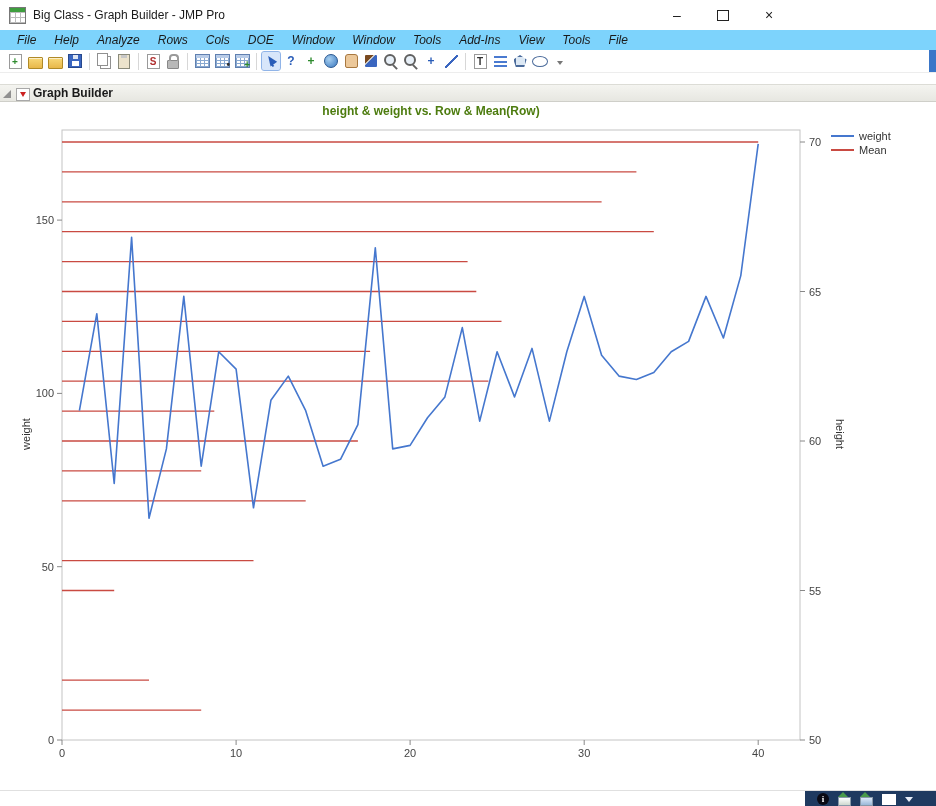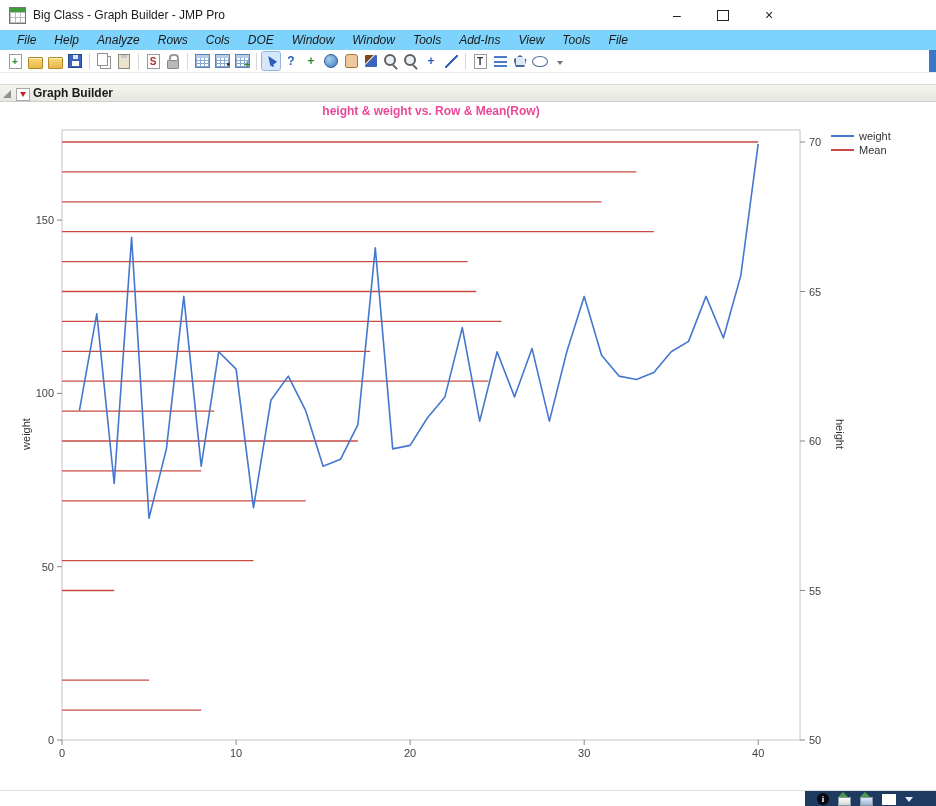--- a/index.html
+++ b/index.html
@@ -85,21 +85,21 @@
   .outline-wedge{position:absolute;left:3px;top:5px;width:0;height:0;
        border-bottom:8px solid #909090;border-left:8px solid transparent;}
   .red-triangle{position:absolute;left:16px;top:3px;width:12px;height:11px;background:#fff;
        border:1px solid #a8a8a8;display:flex;align-items:center;justify-content:center;}
   .red-triangle i{display:block;width:0;height:0;border-left:3px solid transparent;
        border-right:3px solid transparent;border-top:5px solid #cc2222;}
   .report-title{margin-left:33px;font-size:12px;font-weight:bold;}
   
   .chart-region{position:absolute;top:102px;left:0;width:936px;height:688px;background:#fff;}
   .chart-title{position:absolute;top:2px;left:62px;width:738px;text-align:center;
-       font-size:12px;font-weight:bold;color:#ec4899;}
+       font-size:12px;font-weight:bold;color:#4d7c0f;}
   #plot-svg{position:absolute;inset:0;}
   .axis-label-left{position:absolute;left:-4px;top:326px;width:60px;text-align:center;
        font-size:11px;color:#333;transform:rotate(-90deg);}
   .axis-label-right{position:absolute;left:810px;top:326px;width:60px;text-align:center;
        font-size:11px;color:#333;transform:rotate(90deg);}
   .axis-label-x{position:absolute;left:62px;top:660px;width:738px;text-align:center;
        font-size:11px;color:#333;}
   .legend{position:absolute;left:831px;top:27px;}
   .legend-row{display:flex;align-items:center;height:14px;}
   .legend-line{display:inline-block;width:23px;height:2px;margin-right:5px;}

